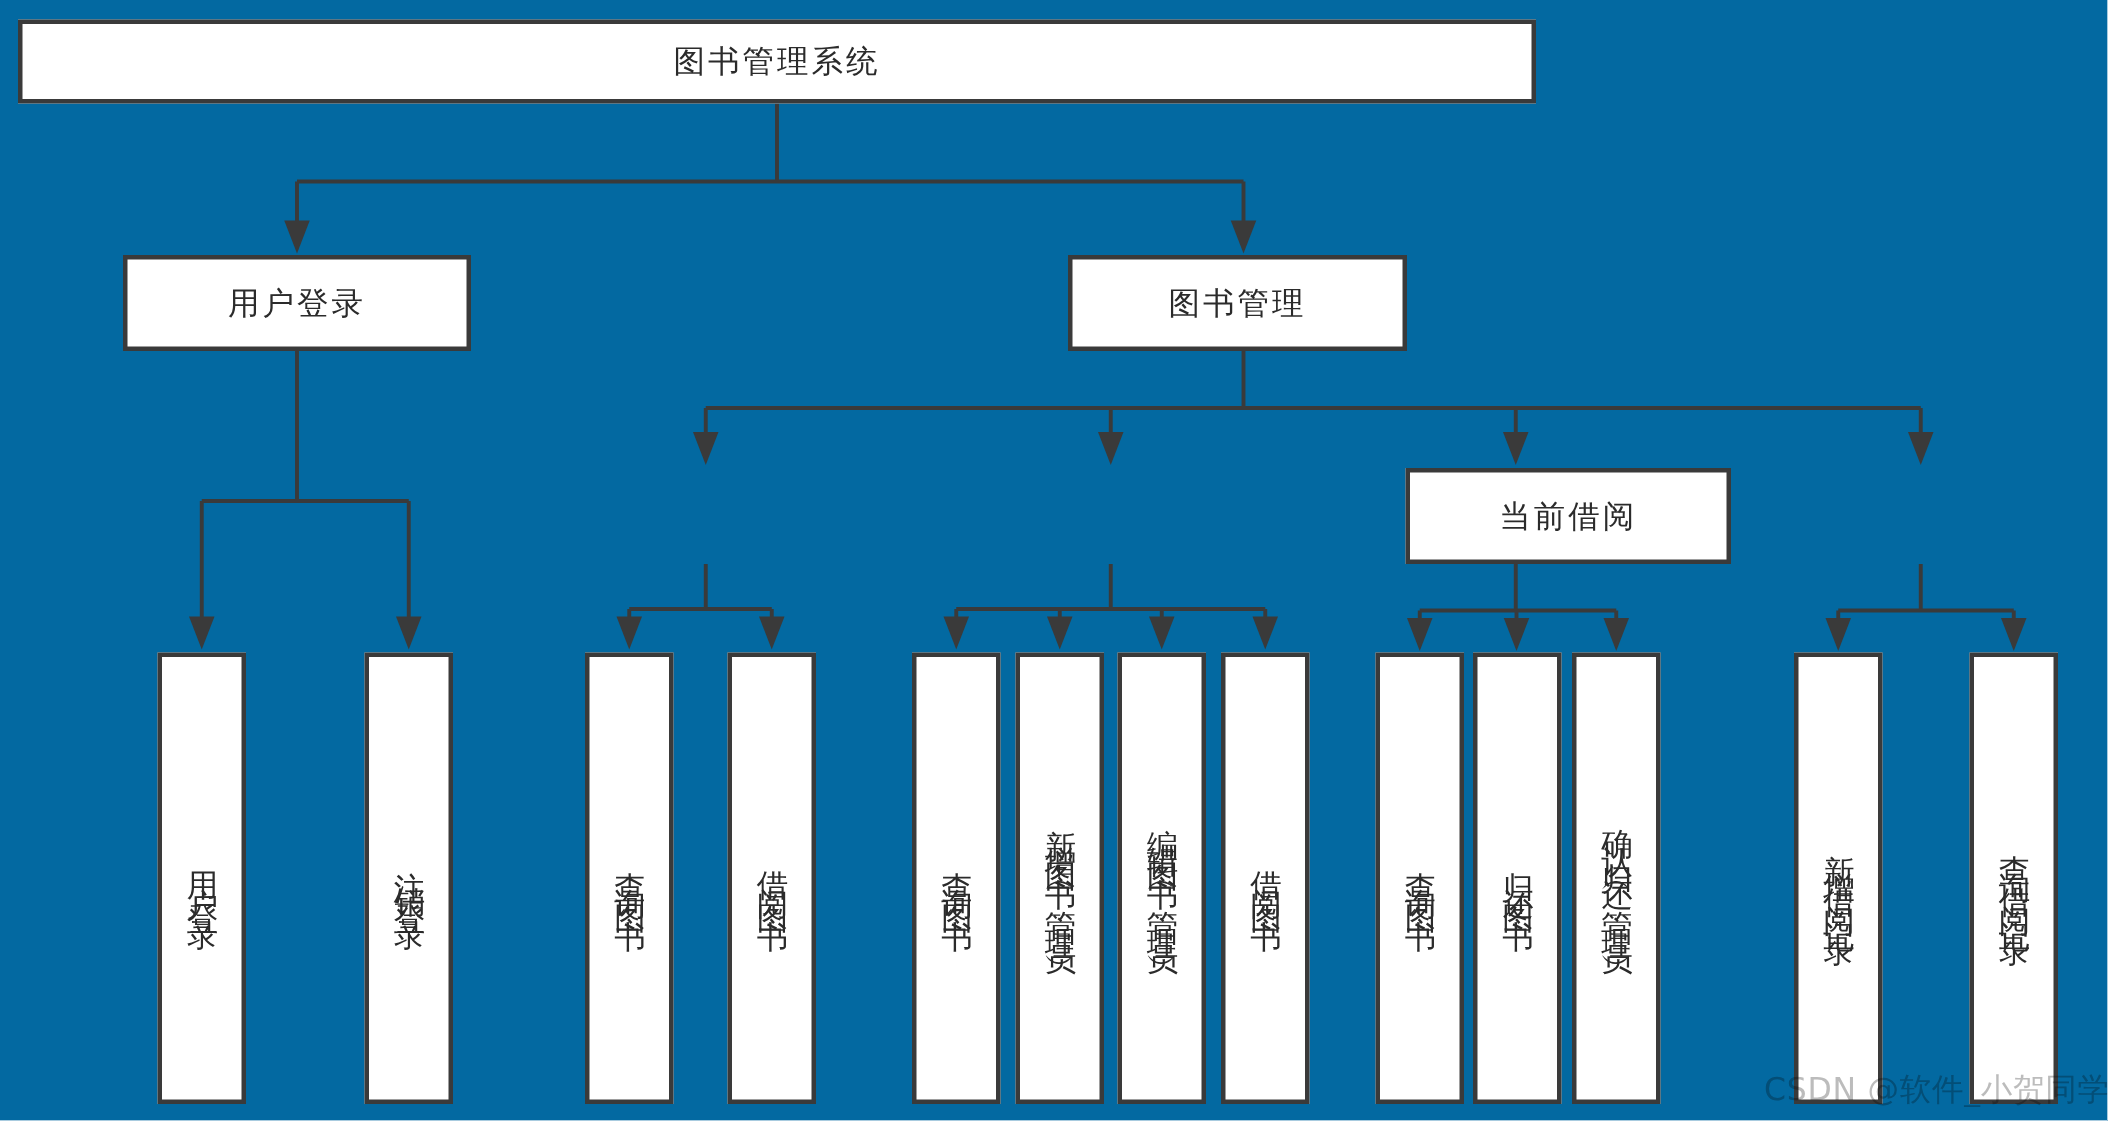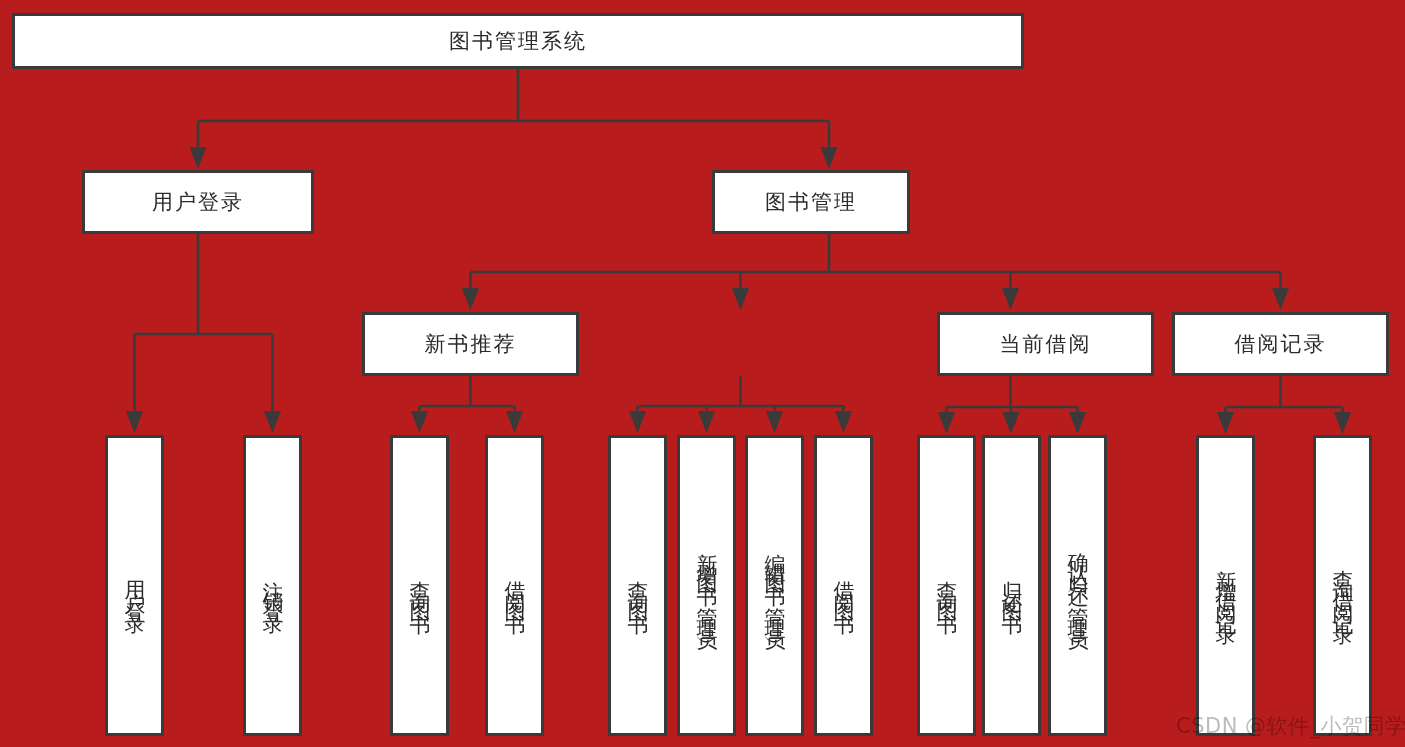--- a/index.html
+++ b/index.html
@@ -1,20 +1,20 @@
 <!DOCTYPE html>
 <html><head>
 <meta charset="utf-8">
 <style>
   html, body { margin: 0; padding: 0; background: #ffffff; }
   .canvas {
     position: relative;
     width: 1405px;
     height: 747px;
-    background: #b91c1c;
+    background: #0369a1;
     overflow: hidden;
     font-family: "DejaVu Sans", "Liberation Sans", sans-serif;
   }
   svg.connectors {
     position: absolute;
     left: 0; top: 0;
     width: 1405px; height: 747px;
   }
   svg.connectors path {
     fill: none;
@@ -40,21 +40,21 @@
   .box.v .lbl {
     writing-mode: vertical-rl;
     text-orientation: mixed;
     letter-spacing: 11px;
     line-height: 1;
     white-space: normal;
   }
   
   .n-root   { left:12px;   top:13px;  width:1012px; height:56px; }
   .n-l2-0   { left:82px;   top:170px; width:232px;  height:64px; }
-  .n-l2-1   { left:712px;  top:170px; width:198px;  height:64px; }
+  .n-l2-1   { left:712px;  top:170px; width:226px;  height:64px; }
   .n-l3     { top:312px; width:217px; height:64px; }
   .n-l3-0   { left:362px; }
   .n-l3-1   { left:632px; }
   .n-l3-2   { left:902px;margin-left:35px; }
   .n-l3-3   { left:1172px; }
   .leaf     { top:435px; width:59px; height:301px; }
   .lf-a0 { left:105px; }  .lf-a1 { left:243px; }
   .lf-b0 { left:390px; }  .lf-b1 { left:485px; }
   .lf-c0 { left:608px; }  .lf-c1 { left:677px; }  .lf-c2 { left:745px; }  .lf-c3 { left:814px; }
   .lf-d0 { left:917px; }  .lf-d1 { left:982px; }  .lf-d2 { left:1048px; }
@@ -129,28 +129,22 @@
     <span class="lbl">图书管理系统</span>
   </div>
 
   <div class="box n-l2-0">
     <span class="lbl">用户登录</span>
   </div>
   <div class="box n-l2-1">
     <span class="lbl">图书管理</span>
   </div>
 
-  <div class="box n-l3 n-l3-0">
-    <span class="lbl">新书推荐</span>
-  </div>
   <div class="box n-l3 n-l3-2">
     <span class="lbl">当前借阅</span>
-  </div>
-  <div class="box n-l3 n-l3-3">
-    <span class="lbl">借阅记录</span>
   </div>
 
   <div class="box v leaf lf-a0">
     <span class="lbl">用户登录</span>
   </div>
   <div class="box v leaf lf-a1">
     <span class="lbl">注销登录</span>
   </div>
 
   <div class="box v leaf lf-b0">

